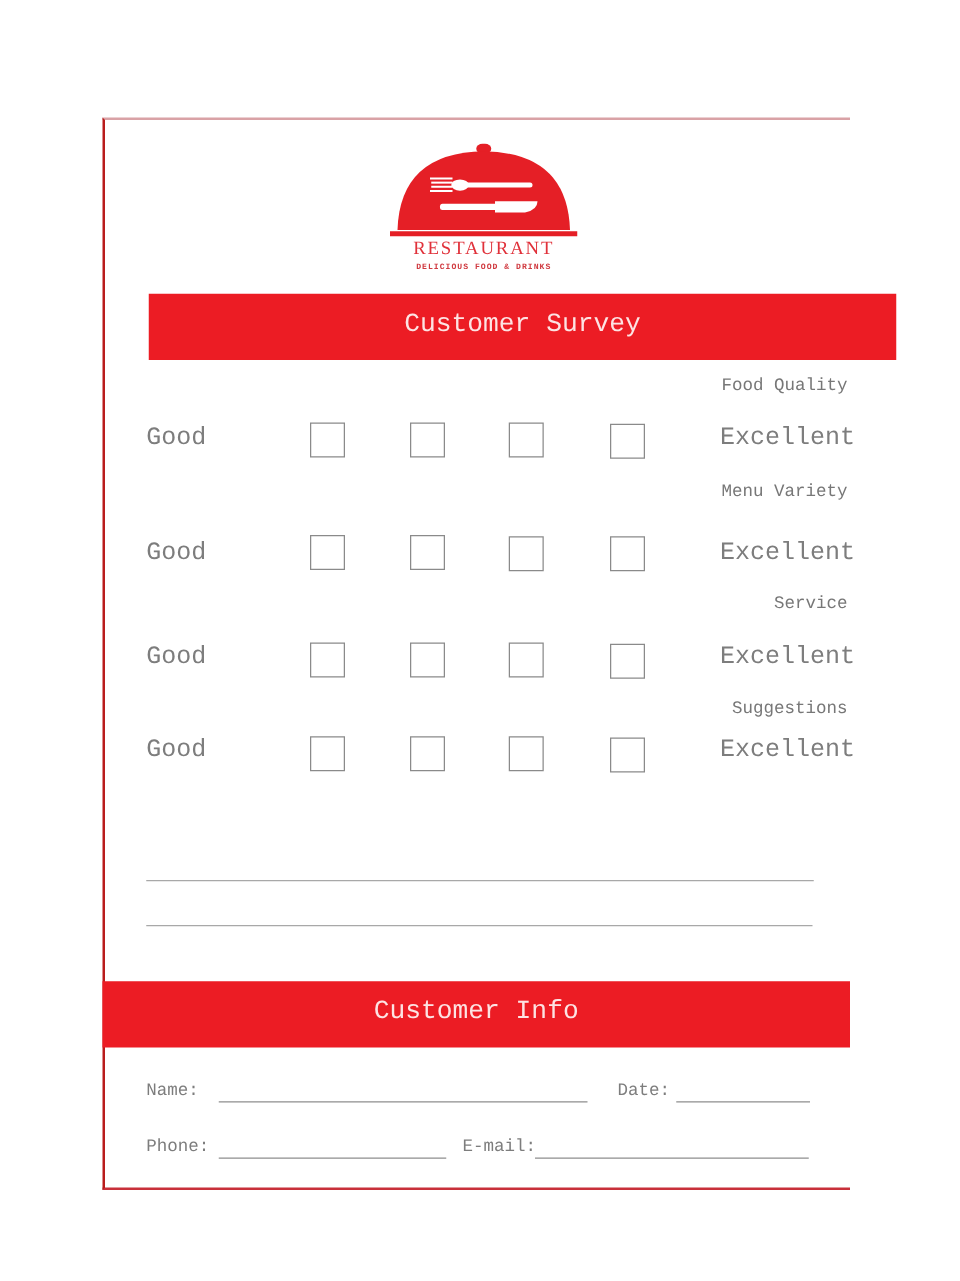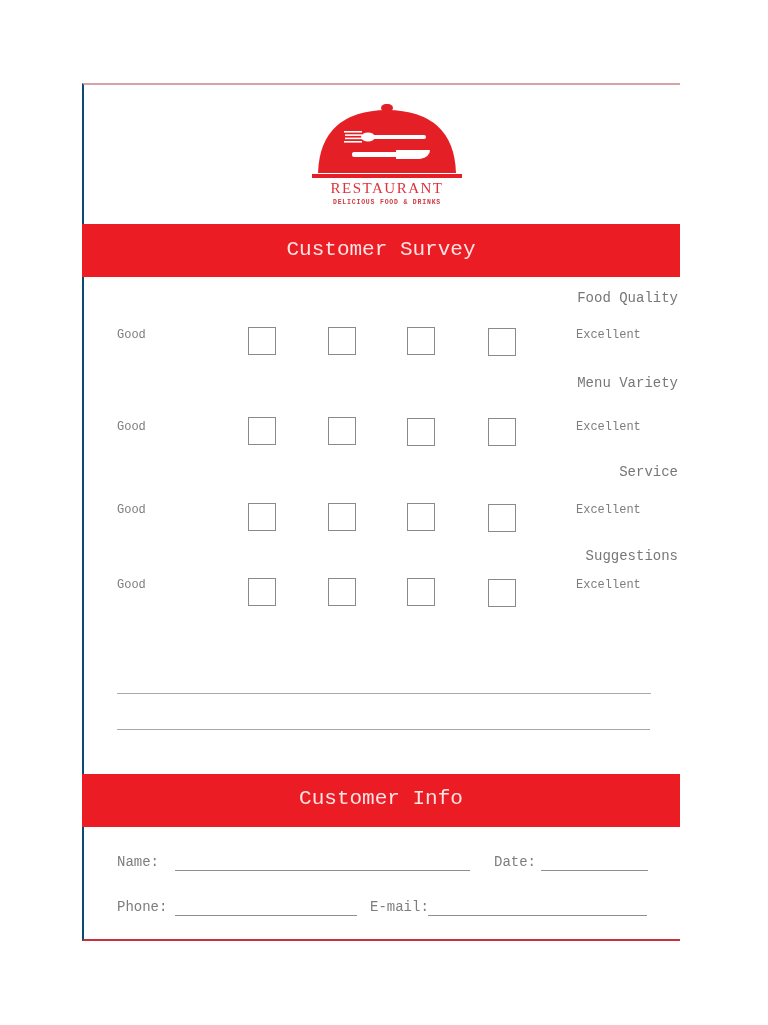--- a/index.html
+++ b/index.html
@@ -11,25 +11,25 @@
       width: 768px;
       height: 1025px;
       position: relative;
       overflow: hidden;
       font-family: "Liberation Mono", "DejaVu Sans Mono", monospace;
       color: #7a7a7a;
     }
     .sheet {
       position: absolute;
       left: 82px;
-      top: 83px;
+      top: 94px;
       width: 598px;
       height: 858px;
       border-top: 2px solid #d9a2a6;
-      border-left: 2px solid #0c4a6e;
+      border-left: 2px solid #b91c1c;
       border-bottom: 2px solid #c8303a;
       box-sizing: border-box;
     }
     .logo {
       position: absolute;
       left: 228px;
       top: 16px;
       width: 150px;
       height: 110px;
     }
@@ -60,33 +60,33 @@
     .band {
       position: absolute;
       left: -2px;
       width: 598px;
       background: #ec1c24;
       color: #fde3e3;
       text-align: center;
       font-family: "Liberation Mono", monospace;
       font-size: 21px;
     }
-    .band.survey { top: 139px; height: 53px; line-height: 51px; }
+    .band.survey { top: 139px; height: 53px; line-height: 51px; margin-left: 37px; }
     .band.info { top: 689px; height: 53px; line-height: 49px; }
     .section-title {
       position: absolute;
       left: 0;
       width: 594px;
       text-align: right;
       font-size: 14px;
       color: #777;
     }
     .lbl-good, .lbl-exc {
       position: absolute;
-      font-size: 12px;
+      font-size: 20px;
       color: #7d7d7d;
     }
     .lbl-good { left: 33px; }
     .lbl-exc { left: 492px; }
     .cb {
       position: absolute;
       width: 28px;
       height: 28px;
       border: 1px solid #8a8a8a;
       box-sizing: border-box;

